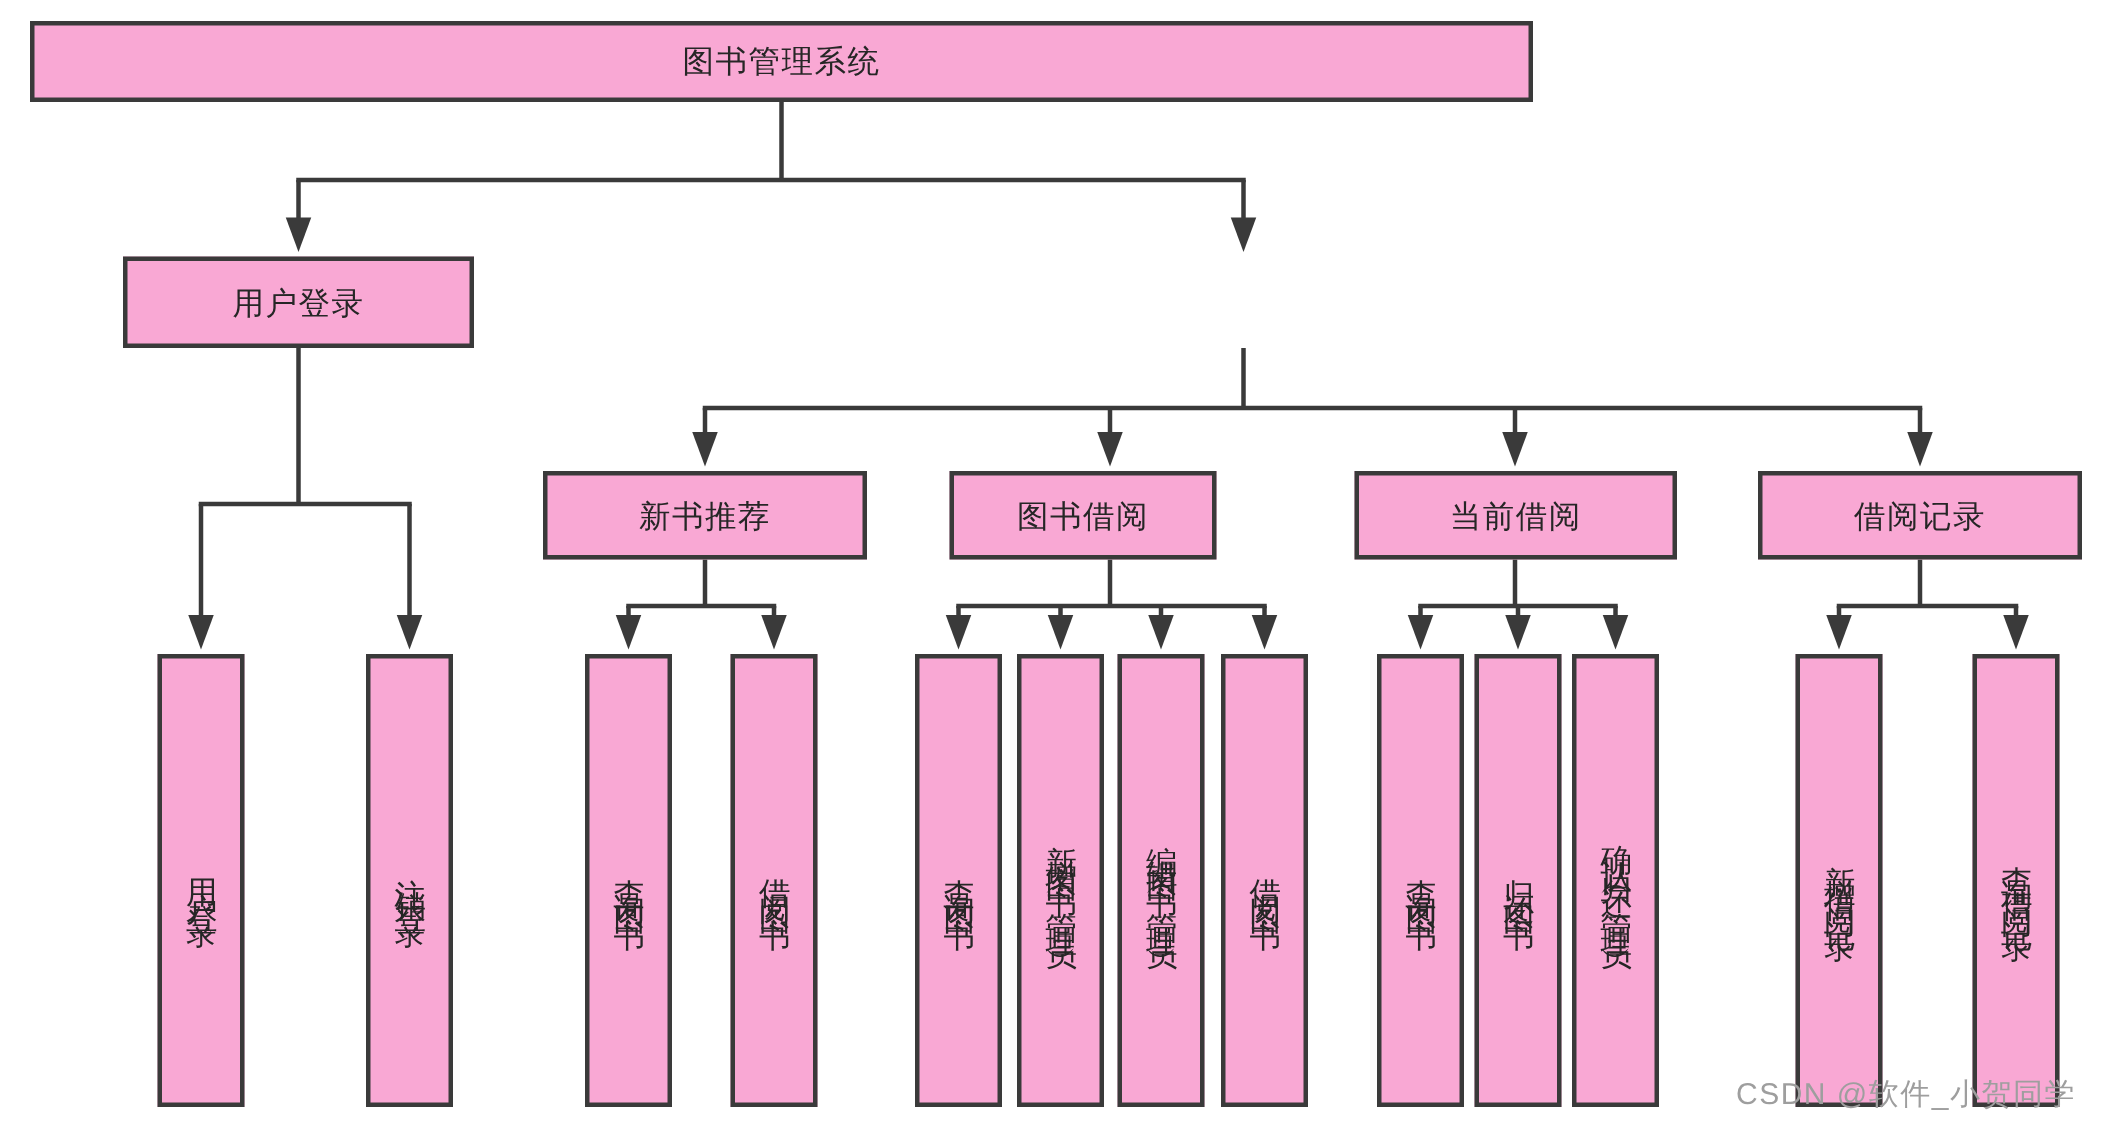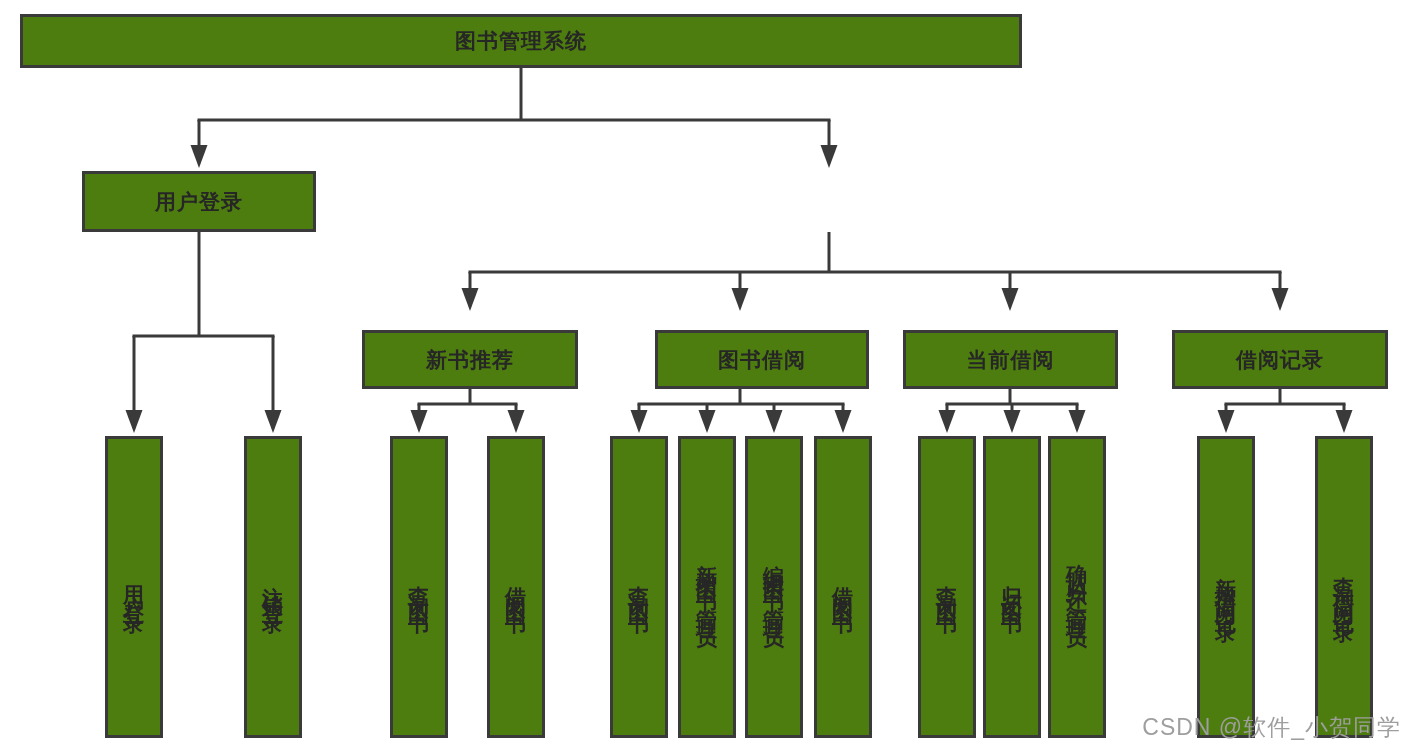--- a/index.html
+++ b/index.html
@@ -21,51 +21,50 @@
     background:var(--bg);
   }
   #wires{
     position:absolute;left:0;top:0;
     width:1405px;height:747px;
     z-index:1;
   }
   .node{
     position:absolute;
     box-sizing:border-box;
-    background:#4d7c0f;
+    background:#f9a8d4;
     border:3px solid var(--line);
     display:flex;
     align-items:center;
     justify-content:center;
     color:var(--text);
     z-index:2;
-    font-weight:bold;
   }
   .hnode span{
     font-size:21px;
     letter-spacing:1px;
     white-space:nowrap;
   }
   .l2{top:171px;height:61px;}
-  .l3{top:314px;height:59px;margin-top:16px;}
+  .l3{top:314px;height:59px;}
   .leaf{
     top:436px;height:302px;width:58px;
   }
   .leaf span{
     writing-mode:vertical-rl;
     text-orientation:mixed;
     font-size:21px;
     letter-spacing:9px;
     line-height:1.1;
   }
   .watermark{
     position:absolute;
-    right:4px;
+    right:21px;
     bottom:4px;
-    font-size:23px;
+    font-size:20px;
     color:var(--watermark);
     z-index:5;
     letter-spacing:1px;
     white-space:nowrap;
   }
 </style>
 </head>
 <body>
 
 <div class="stage">
@@ -129,21 +128,21 @@
     <span>图书管理系统</span>
   </div>
 
   <div class="node hnode l2" style="left:82px;width:234px">
     <span>用户登录</span>
   </div>
 
   <div class="node hnode l3" style="left:362px;width:216px">
     <span>新书推荐</span>
   </div>
-  <div class="node hnode l3" style="left:655px;width:214px">
+  <div class="node hnode l3" style="left:633px;width:178px">
     <span>图书借阅</span>
   </div>
   <div class="node hnode l3" style="left:1172px;width:216px">
     <span>借阅记录</span>
   </div>
   <div class="node hnode l3" style="left:903px;width:215px">
     <span>当前借阅</span>
   </div>
 
   <div class="node leaf" style="left:105px">

